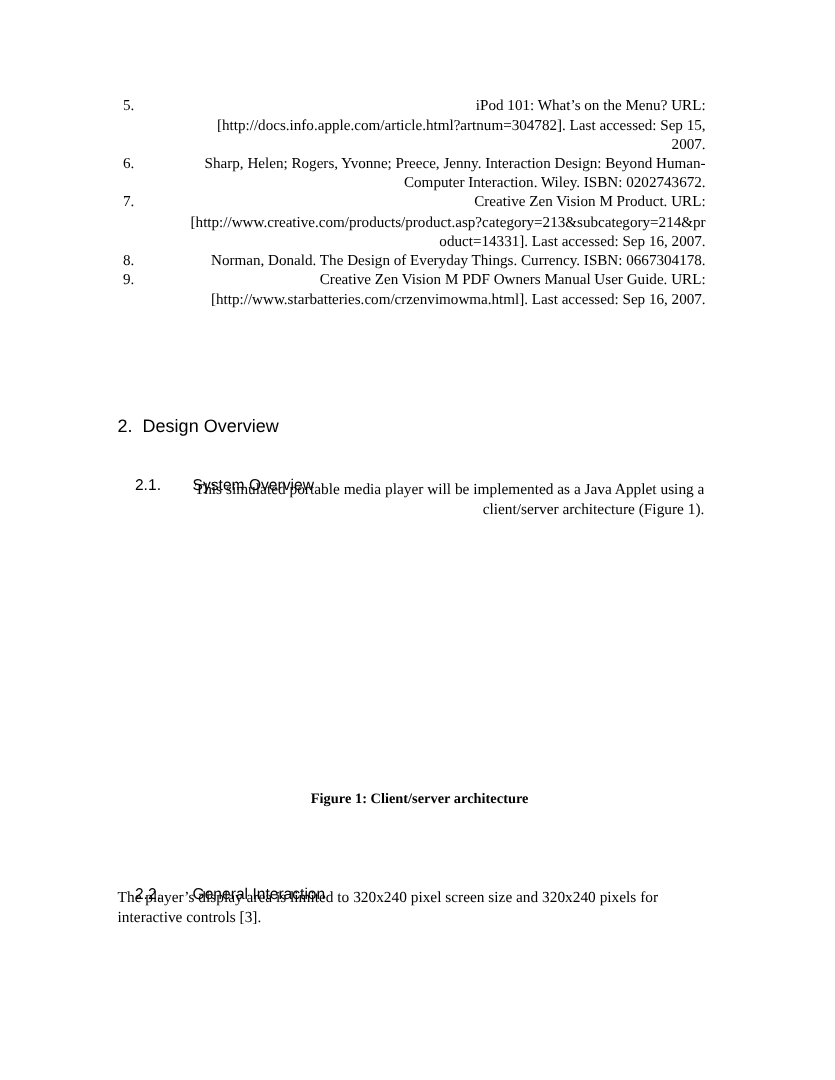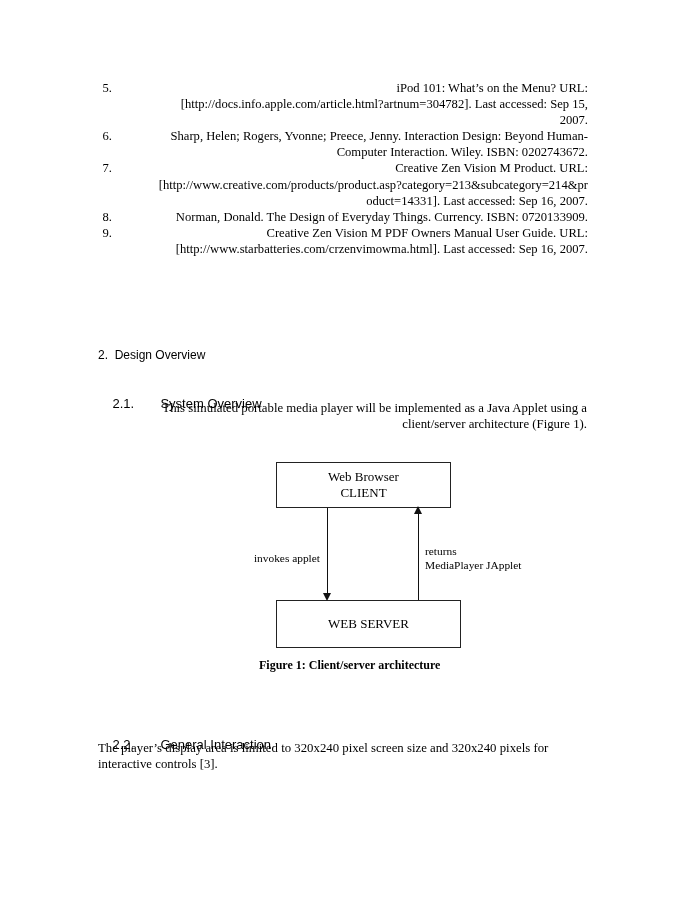--- a/index.html
+++ b/index.html
@@ -48,21 +48,21 @@
     flex: 1;
     text-align: right;
     white-space: pre-line;
   }
 
   
   .h1 {
     position: absolute;
     left: 98px;
     font-family: "Liberation Sans", "DejaVu Sans", sans-serif;
-    font-size: 12px;
+    font-size: 15px;
     font-weight: 400;
     line-height: 19px;
     white-space: pre;
   }
   .h2 {
     position: absolute;
     left: 98px;
     font-family: "Liberation Sans", "DejaVu Sans", sans-serif;
     font-size: 13px;
     font-weight: 400;
@@ -203,63 +203,41 @@
 
     <div class="ref-item">
       <span class="ref-num">7.</span>
       <span class="ref-text">Creative Zen Vision M Product. URL:
 [http://www.creative.com/products/product.asp?category=213&amp;subcategory=214&amp;pr
 oduct=14331]. Last accessed: Sep 16, 2007.</span>
     </div>
 
     <div class="ref-item">
       <span class="ref-num">8.</span>
-      <span class="ref-text"> Norman, Donald. The Design of Everyday Things. Currency. ISBN: 0720133909.</span>
+      <span class="ref-text"> Norman, Donald. The Design of Everyday Things. Currency. ISBN: 0667304178.</span>
     </div>
 
     <div class="ref-item">
       <span class="ref-num">9.</span>
       <span class="ref-text">Creative Zen Vision M PDF Owners Manual User Guide. URL:
 [http://www.starbatteries.com/crzenvimowma.html]. Last accessed: Sep 16, 2007.</span>
     </div>
 
 
 
   </div>
 
   <div class="h1" style="top:346px;">2.  Design Overview</div>
 
   <div class="h2" style="top:378px;">
     <span class="h2-num">2.1.</span><span>System Overview</span>
   </div>
 
   <div class="para" style="top:400px;text-align:right;">This simulated portable media player will be implemented as a Java Applet using a client/server architecture (Figure 1).</div>
 
-  <div class="figure">
-
-    <div class="node-box" id="client-box">
-      <span>Web Browser</span>
-      <span>CLIENT</span>
-    </div>
-
-    <div class="node-box" id="server-box">
-      <span>WEB SERVER</span>
-    </div>
-
-    <div class="arrow-line" id="arrow-down-line"></div>
-    <div class="arrow-head" id="arrow-down-head"></div>
-
-    <div class="arrow-line" id="arrow-up-line"></div>
-    <div class="arrow-head" id="arrow-up-head"></div>
-
-    <div class="arrow-label" id="label-invokes">invokes applet</div>
-
-    <div class="arrow-label" id="label-returns">returns
-MediaPlayer JApplet</div>
-  </div>
 
   <div class="fig-caption">Figure 1: Client/server architecture</div>
 
   <div class="h2" style="top:719px;">
     <span class="h2-num">2.2.</span><span>General Interaction</span>
   </div>
 
   <div class="para" style="top:740px;">The player’s display area is limited to 320x240 pixel screen size and 320x240 pixels for interactive controls [3].</div>
 
 </div>

